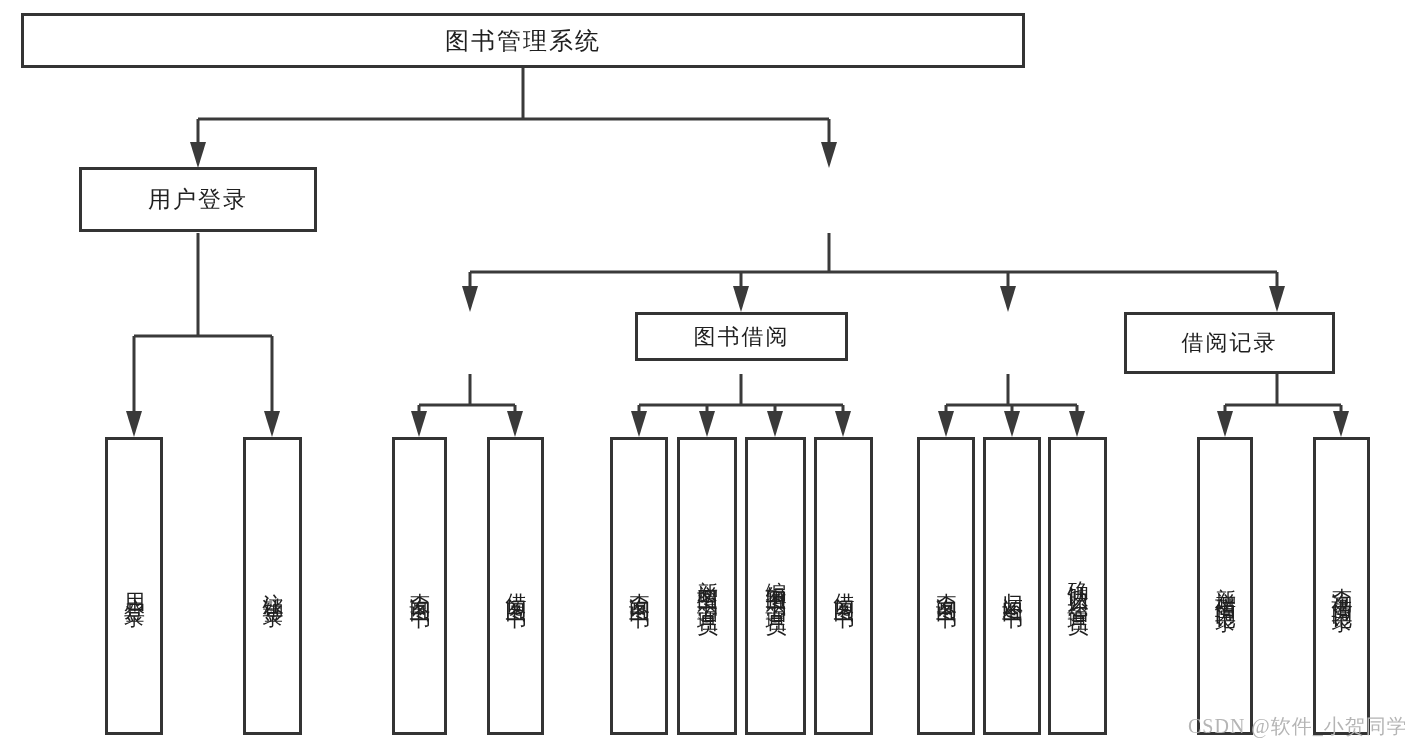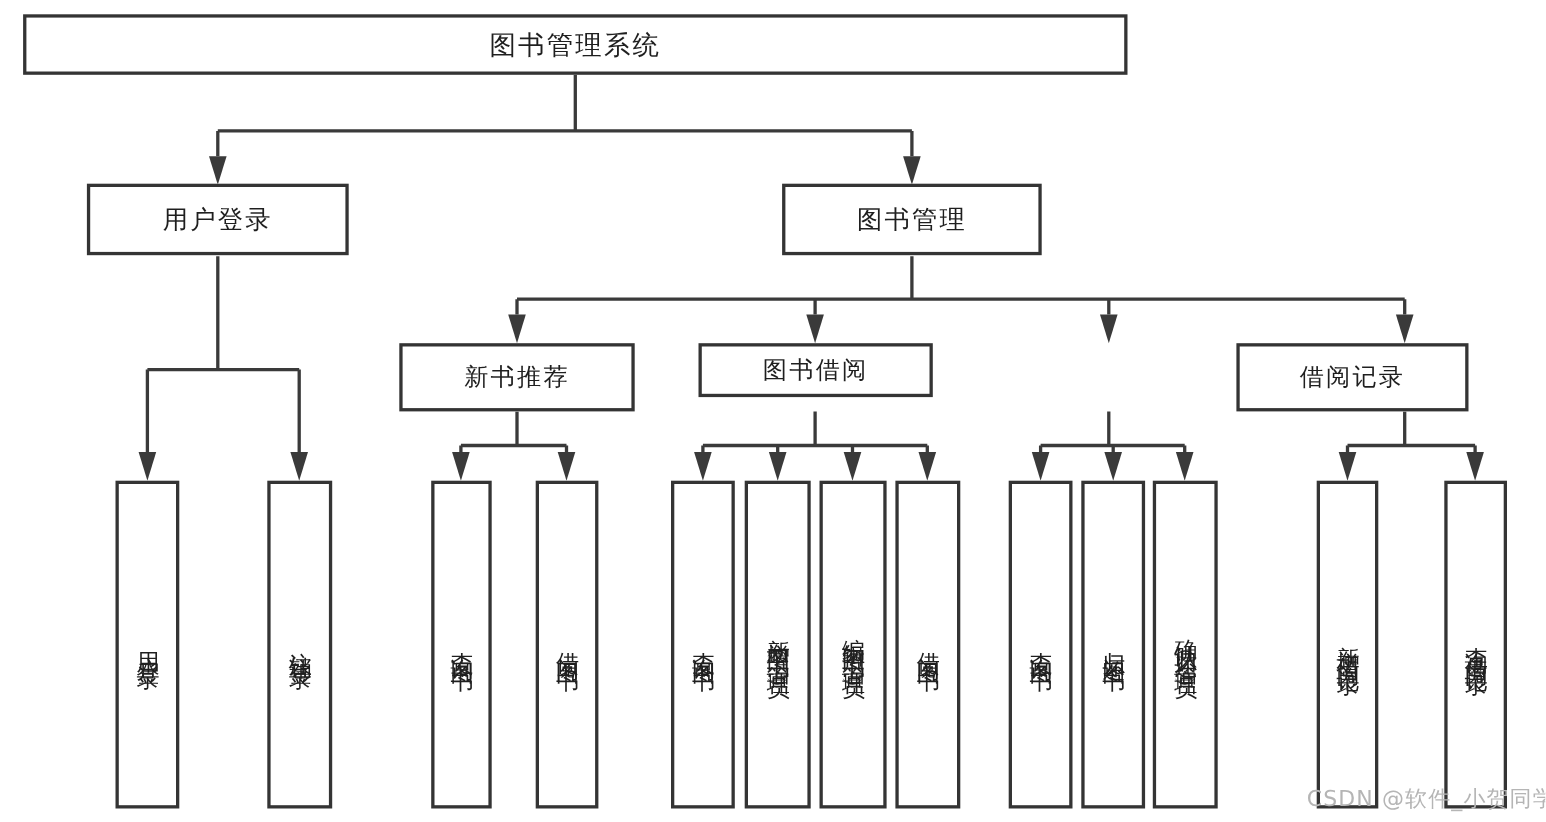--- a/index.html
+++ b/index.html
@@ -7,20 +7,21 @@
     padding: 0;
     background: #ffffff;
     font-family: "DejaVu Sans", "Liberation Sans", sans-serif;
   }
   .canvas {
     position: relative;
     width: 1405px;
     height: 747px;
     background: #ffffff;
     overflow: hidden;
+    font-family: Liberation Serif, serif;
   }
   .connectors {
     position: absolute;
     left: 0;
     top: 0;
     width: 1405px;
     height: 747px;
   }
   .connectors path {
     stroke: #3a3a3a;
@@ -118,27 +119,21 @@
     <polygon points="1333,411 1349,411 1341,437"></polygon>
   </svg>
 
   <div class="hbox root-box" style="left:21px; top:13px; width:1004px; height:55px;">
     <span>图书管理系统</span>
   </div>
 
   <div class="hbox branch-box" style="left:79px; top:167px; width:238px; height:65px;">
     <span>用户登录</span>
   </div>
-  <div class="hbox branch-box" style="left:711px; top:167px; width:236px; height:65px;">
-    <span>图书管理</span>
-  </div>
 
-  <div class="hbox group-box" style="left:363px; top:312px; width:214px; height:62px;">
-    <span>新书推荐</span>
-  </div>
   <div class="hbox group-box" style="left:635px; top:312px; width:213px; height:49px;">
     <span>图书借阅</span>
   </div>
   <div class="hbox group-box" style="left:1124px; top:312px; width:211px; height:62px;">
     <span>借阅记录</span>
   </div>
 
   <div class="vbox" style="left:105px; width:58px;">
     <span class="vtext">用户登录</span>
   </div>

